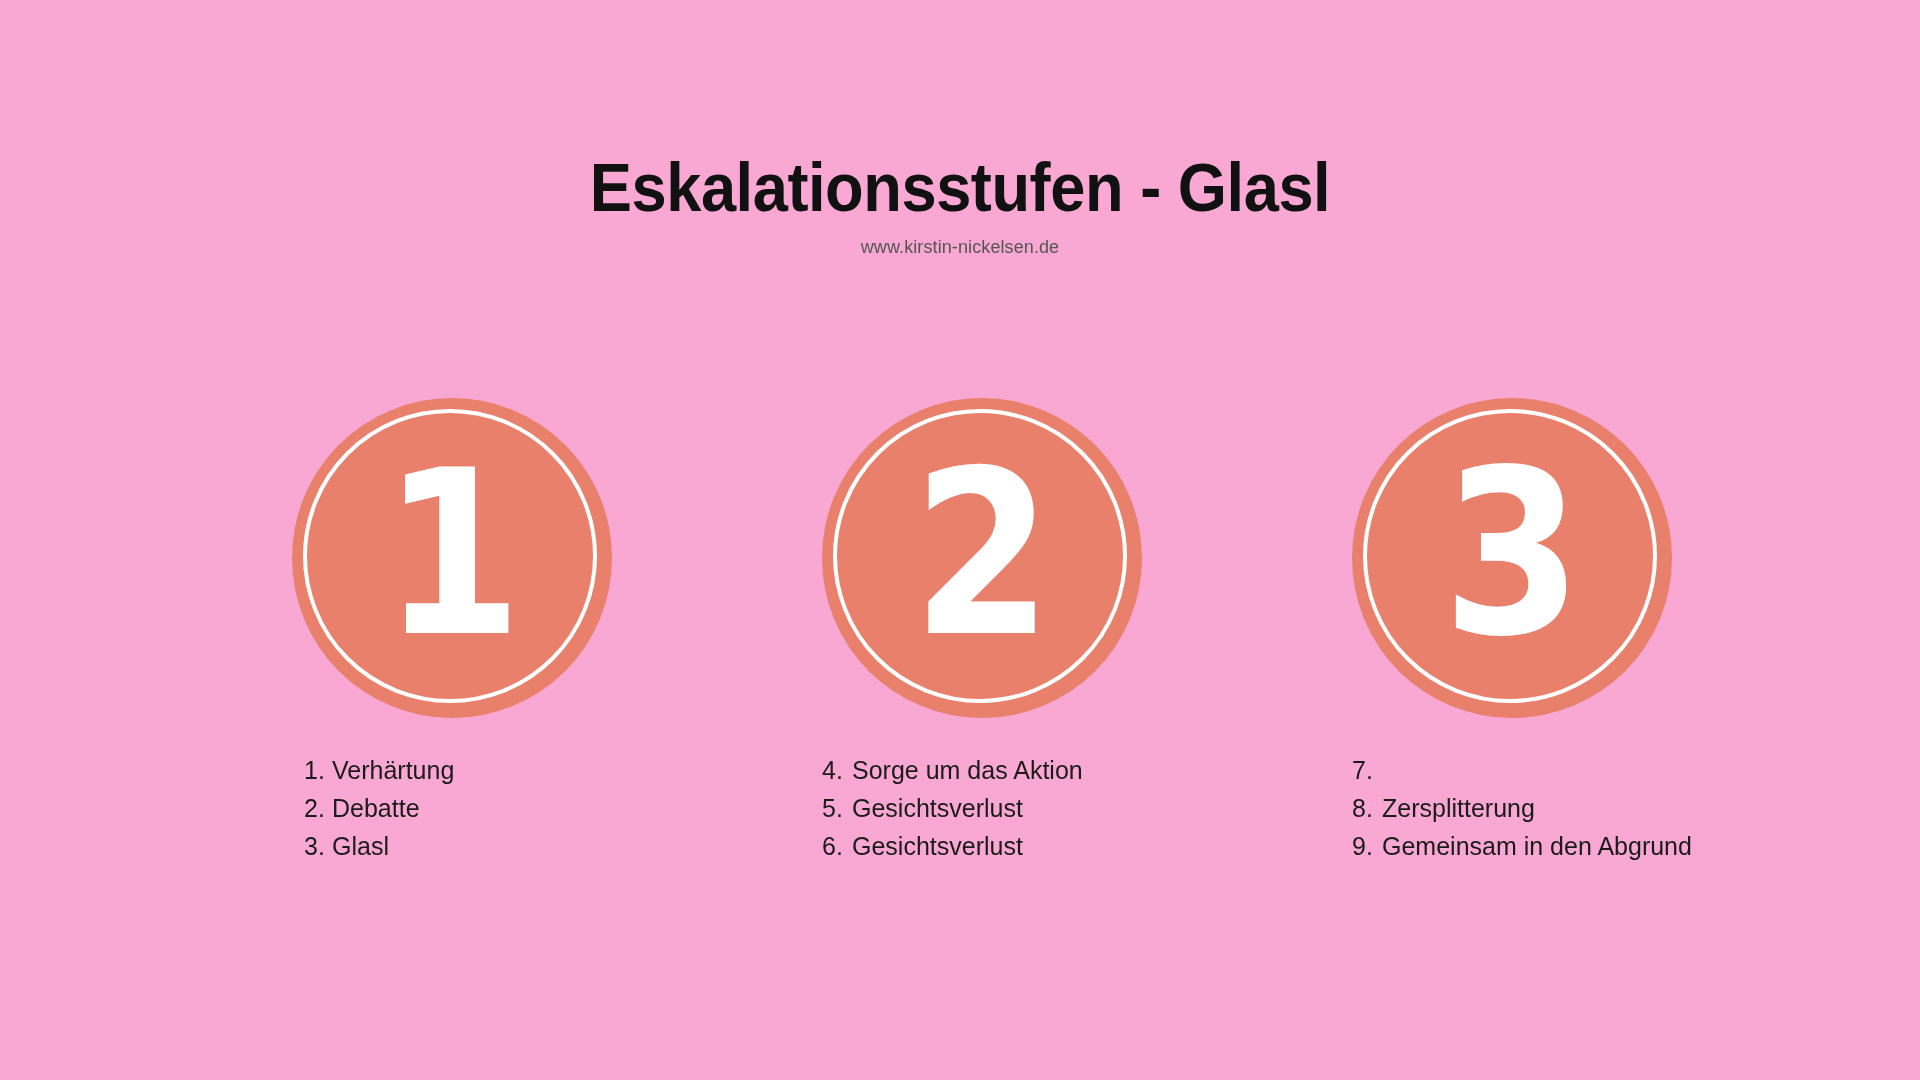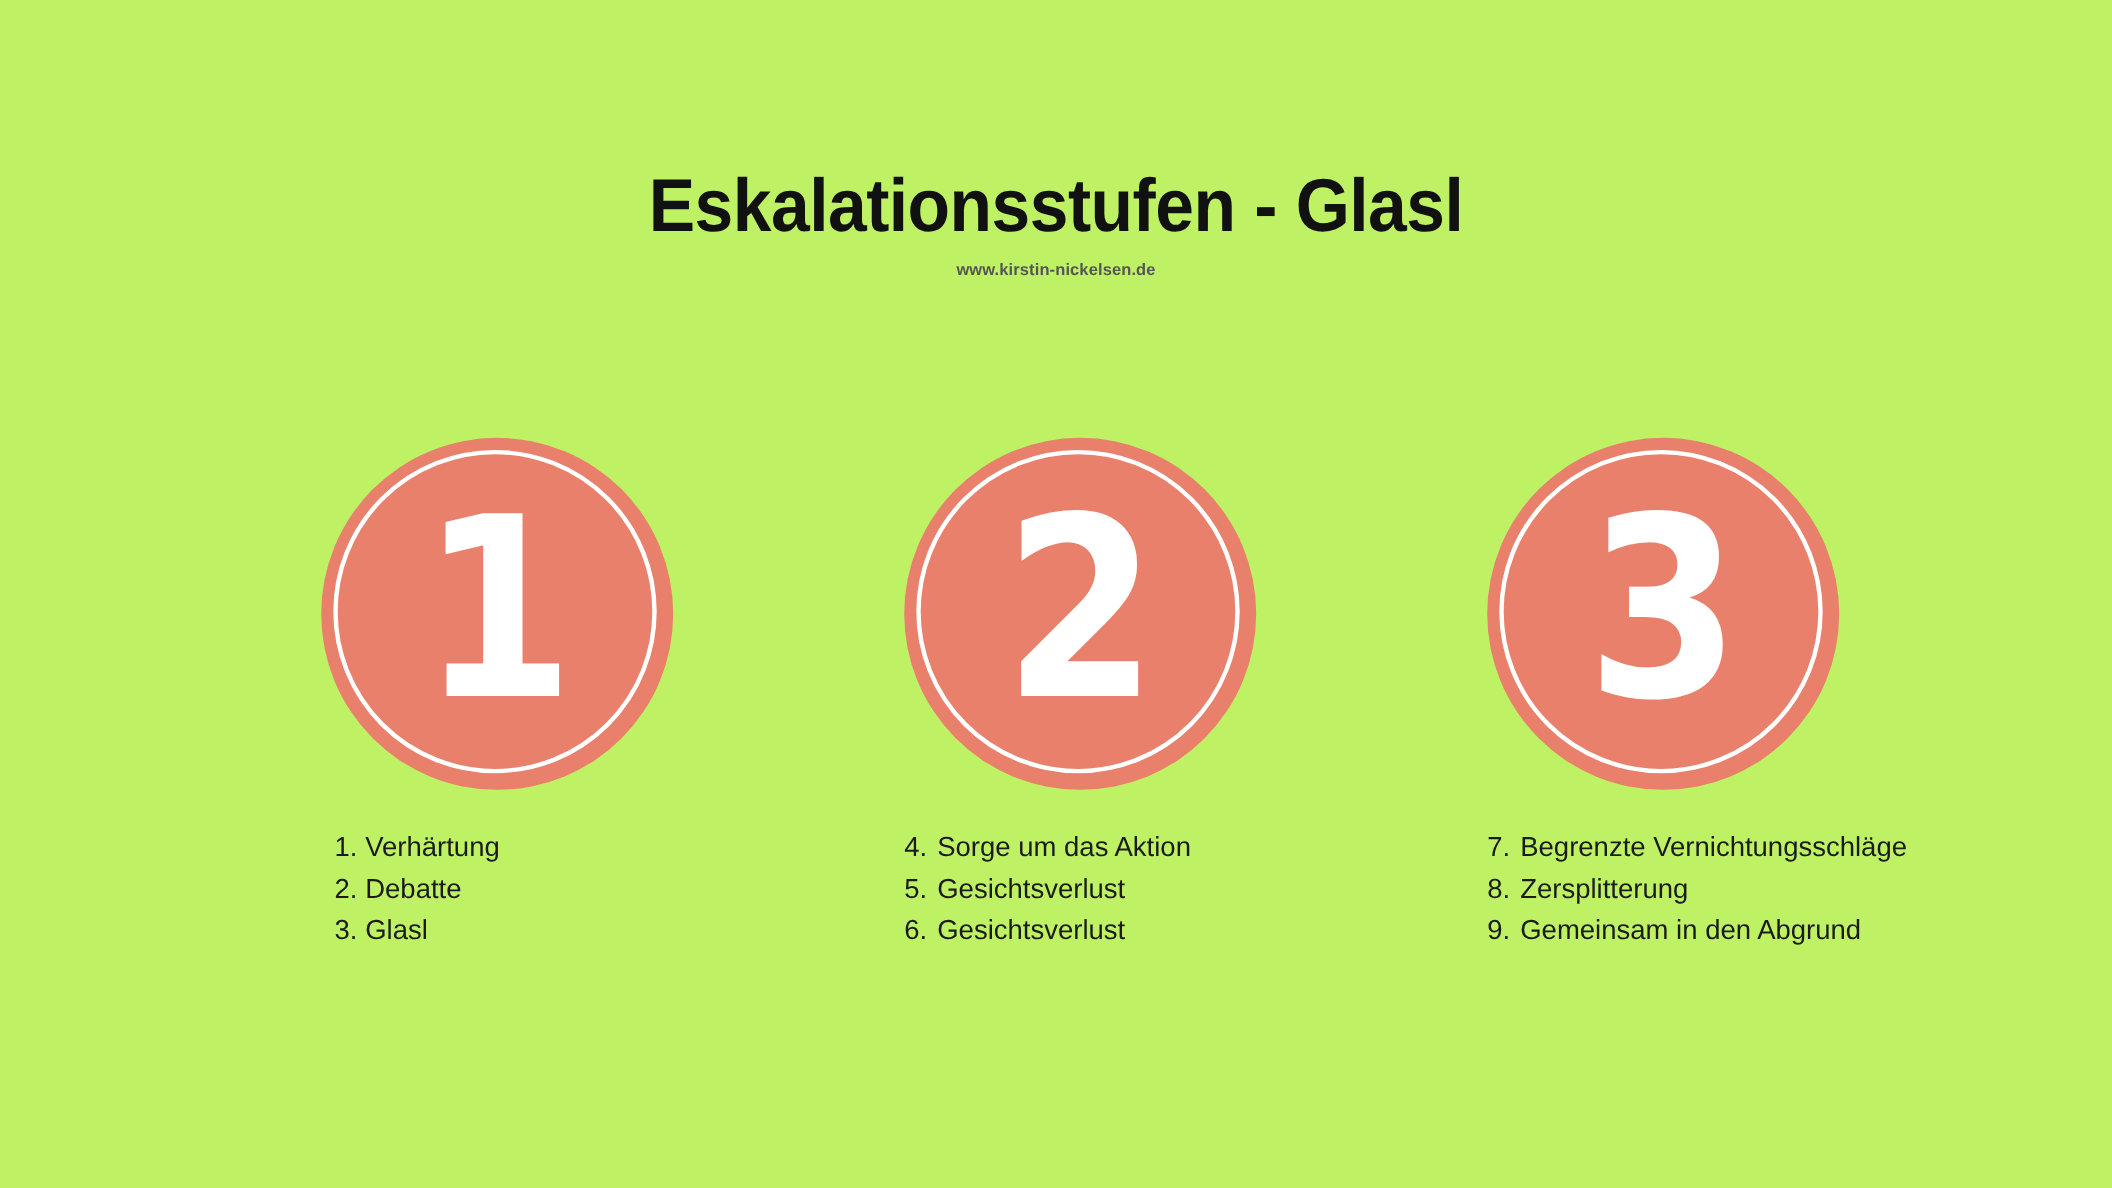--- a/index.html
+++ b/index.html
@@ -13,21 +13,21 @@
     background: #ffffff;
     font-family: "Liberation Sans", "DejaVu Sans", sans-serif;
     color: #111111;
     overflow: hidden;
     position: relative;
   }
 
   .slide {
     position: absolute;
     inset: 0;
-    background: #bef264;
+    background: #f9a8d4;
   }
 
   
   .header {
     position: absolute;
     top: 152px;
     left: 0;
     width: 1920px;
     text-align: center;
   }
@@ -37,22 +37,22 @@
     letter-spacing: -0.5px;
     line-height: 1.05;
     color: #111111;
     margin: 0;
     transform: scaleX(0.93);
     transform-origin: center;
     white-space: nowrap;
   }
   .subtitle {
     margin: 14px 0 0 0;
-    font-size: 15px;
-    font-weight: 700;
+    font-size: 18px;
+    font-weight: 400;
     color: #555555;
     letter-spacing: 0.1px;
   }
 
   
   .columns {
     position: absolute;
     top: 398px;
     left: 0;
     width: 1920px;
@@ -206,21 +206,20 @@
     <div class="column c2">
       <div class="badge-wrap">
         <div class="badge" style="background: rgb(232, 128, 107);">
           <span class="badge-num">3</span>
         </div>
         <div class="badge-ring"></div>
       </div>
       <ul class="col-list">
         <li>
           <span class="li-num">7.</span>
-          <span class="li-text">Begrenzte Vernichtungsschläge</span>
         </li>
         <li>
           <span class="li-num">8.</span>
           <span class="li-text">Zersplitterung</span>
         </li>
         <li>
           <span class="li-num">9.</span>
           <span class="li-text">Gemeinsam in den Abgrund</span>
         </li>
       </ul>

